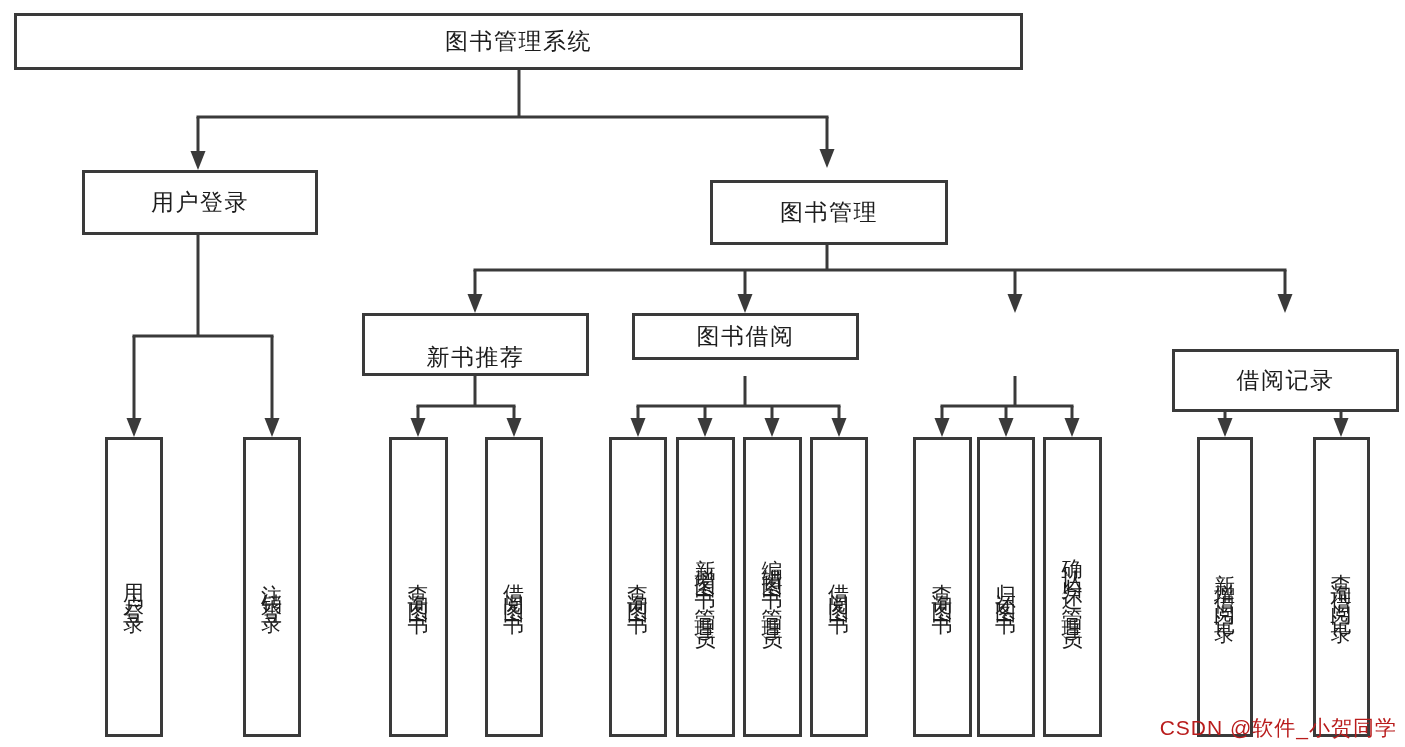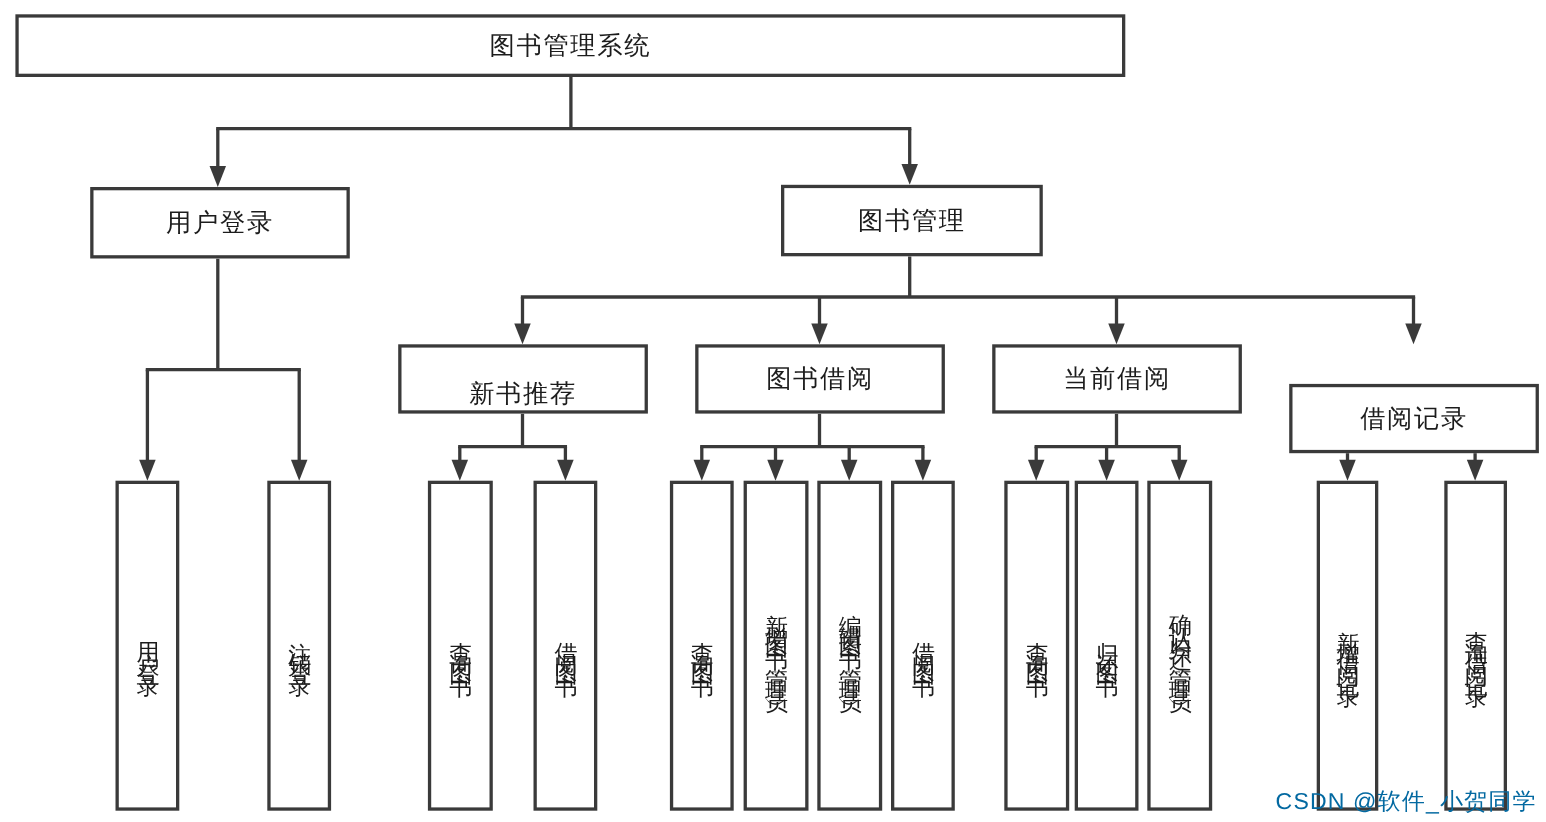--- a/index.html
+++ b/index.html
@@ -15,21 +15,21 @@
     border:3px solid #3a3a3a; background:#ffffff;
     display:flex; align-items:center; justify-content:center;
   }
   .hnode .lbl { font-size:23px; letter-spacing:1.5px; white-space:nowrap; }
   .vnode .lbl {
     writing-mode:vertical-rl; text-orientation:mixed;
     font-size:21px; line-height:1; letter-spacing:10px; white-space:nowrap;
   }
   .watermark {
     position:absolute; right:8px; bottom:5px;
-    font-size:21px; color:#0369a1; letter-spacing:1px; white-space:nowrap;
+    font-size:21px; color:#b91c1c; letter-spacing:1px; white-space:nowrap;
   }
 </style>
 </head>
 <body>
 
 <div class="stage">
 
   <svg class="wires" width="1405" height="747" viewBox="0 0 1405 747">
     <g stroke="#3a3a3a" stroke-width="3" fill="none">
 
@@ -99,32 +99,29 @@
     </g>
   </svg>
 
   <div class="node hnode" style="left:14px; top:13px; width:1009px; height:57px;">
     <span class="lbl">图书管理系统</span>
   </div>
 
   <div class="node hnode" style="left:82px; top:170px; width:236px; height:65px;">
     <span class="lbl">用户登录</span>
   </div>
-  <div class="node hnode" style="left:710px; top:168px; width:238px; height:65px;align-items:center;">
+  <div class="node hnode" style="left:710px; top:180px; width:238px; height:65px;align-items:center;">
     <span class="lbl">图书管理</span>
   </div>
 
   <div class="node hnode" style="left:362px; top:313px; width:227px; height:63px;align-items:flex-end;">
     <span class="lbl">新书推荐</span>
   </div>
-  <div class="node hnode" style="left:632px; top:313px; width:227px; height:63px;">
+  <div class="node hnode" style="left:632px; top:313px; width:227px; height:47px;">
     <span class="lbl">图书借阅</span>
-  </div>
-  <div class="node hnode" style="left:902px; top:313px; width:227px; height:63px;">
-    <span class="lbl">当前借阅</span>
   </div>
   <div class="node hnode" style="left:1172px; top:313px; width:227px; height:63px;margin-top:36px;">
     <span class="lbl">借阅记录</span>
   </div>
 
   <div class="node vnode" style="left:105px; top:437px; width:58px; height:300px;">
     <span class="lbl">用户登录</span>
   </div>
   <div class="node vnode" style="left:243px; top:437px; width:58px; height:300px;">
     <span class="lbl">注销登录</span>

